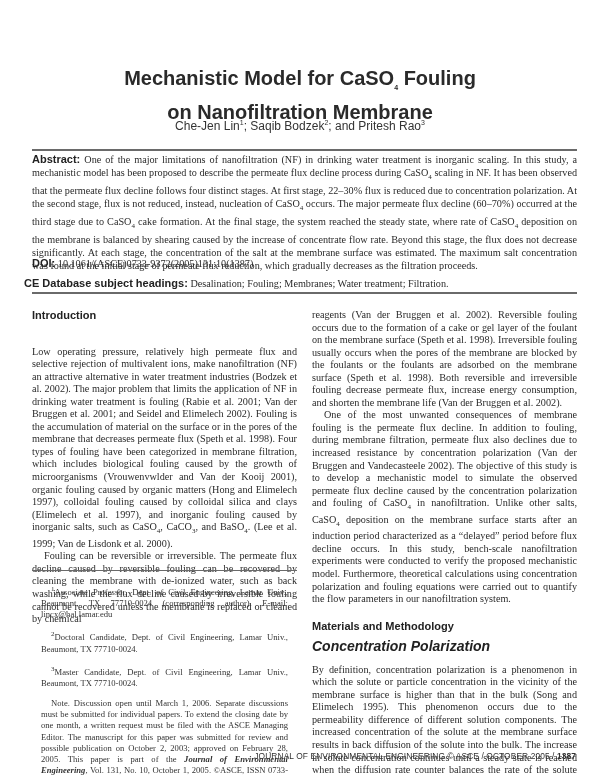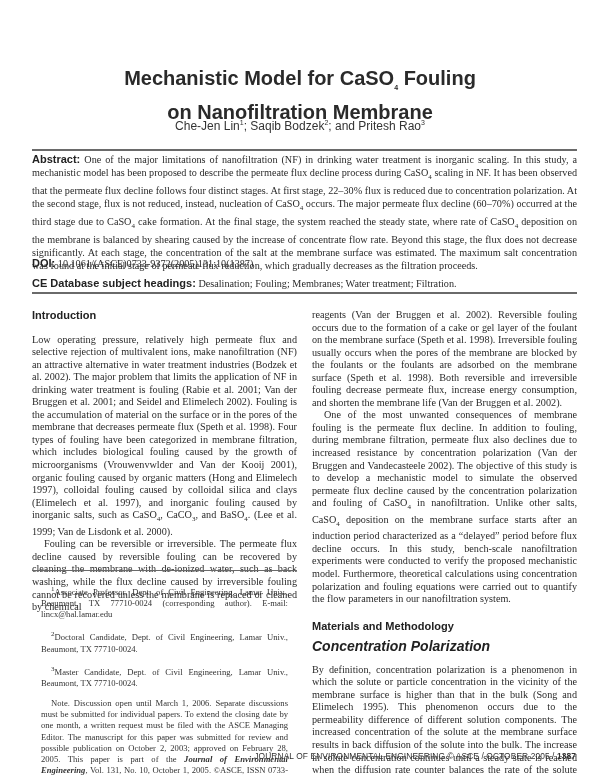--- a/index.html
+++ b/index.html
@@ -12,21 +12,21 @@
   .authors sup, .fn sup { font-size: 7px; }
 
   .rule { position: absolute; left: 32px; width: 545px; height: 2px; background: #6a6a6a; }
   .rule.thin { height: 1px; }
 
   .abstract { position: absolute; left: 32px; top: 153px; width: 545px;
     font-family: "Liberation Serif", serif; font-size: 10.2px; line-height: 13px; text-align: justify; color: #2a2a2a; }
   .lead { font-family: "Liberation Sans", sans-serif; font-weight: bold; font-size: 11px; color: #222; }
 
   .doi { position: absolute; left: 32px; top: 257px; font-family: "Liberation Serif", serif; font-size: 10.2px; color:#2a2a2a; }
-  .heads { position: absolute; left: 32px; top: 277px; font-family: "Liberation Serif", serif; font-size: 10.2px; color:#2a2a2a; }
+  .heads { position: absolute; left: 24px; top: 277px; font-family: "Liberation Serif", serif; font-size: 10.2px; color:#2a2a2a; }
 
   .col { position: absolute; width: 265px; font-family: "Liberation Serif", serif; font-size: 10.2px; line-height: 12.55px;
     text-align: justify; color: #2a2a2a; }
   .col p { margin: 0; text-indent: 12px; }
   .col p.noindent { text-indent: 0; }
   .sec { font-family: "Liberation Sans", sans-serif; font-weight: bold; font-size: 11px; color: #222; }
   .subsec { font-family: "Liberation Sans", sans-serif; font-weight: bold; font-style: italic; font-size: 14px; color: #222; }
 
   .fn { position: absolute; left: 32px; top: 575px; width: 265px; font-family: "Liberation Serif", serif;
     font-size: 8.6px; line-height: 11.2px; text-align: justify; color: #333; }
@@ -59,21 +59,21 @@
   <span class="lead">DOI:</span><span> 10.1061/(ASCE)0733-9372(2005)131:10(1387)</span>
 </div>
 
 <div class="heads">
   <span class="lead">CE Database subject headings:</span><span> Desalination; Fouling; Membranes; Water treatment; Filtration.</span>
 </div>
 
 <div class="rule" style="top:292px"></div>
 
 <div class="col" style="left:32px; top:309px;">
-  <div class="sec" style="margin-bottom:12px;">Introduction</div>
+  <div class="sec" style="margin-bottom:24px;">Introduction</div>
   <p class="noindent"><span>Low operating pressure, relatively high permeate flux and selective rejection of multivalent ions, make nanofiltration (NF) an attractive alternative in water treatment industries (Bodzek et al. 2002). The major problem that limits the application of NF in drinking water treatment is fouling (Rabie et al. 2001; Van der Bruggen et al. 2001; and Seidel and Elimelech 2002). Fouling is the accumulation of material on the surface or in the pores of the membrane that decreases permeate flux (Speth et al. 1998). Four types of fouling have been categorized in membrane filtration, which includes biological fouling caused by the growth of microorganisms (Vrouwenvwlder and Van der Kooij 2001), organic fouling caused by organic matters (Hong and Elimelech 1997), colloidal fouling caused by colloidal silica and clays (Elimelech et al. 1997), and inorganic fouling caused by inorganic salts, such as CaSO</span><sub>4</sub><span>, CaCO</span><sub>3</sub><span>, and BaSO</span><sub>4</sub><span>. (Lee et al. 1999; Van de Lisdonk et al. 2000).</span></p>
   <p>Fouling can be reversible or irreversible. The permeate flux decline caused by reversible fouling can be recovered by cleaning the membrane with de-ionized water, such as back washing, while the flux decline caused by irreversible fouling cannot be recovered unless the membrane is replaced or cleaned by chemical</p>
 </div>
 
 <div class="rule thin" style="top:570px; width:265px;"></div>
 
 <div class="fn">
   <p><sup>1</sup><span>Associate Professor, Dept. of Civil Engineering, Lamar Univ., Beaumont, TX 77710-0024 (corresponding author). E-mail: lincx@hal.lamar.edu</span></p>
   <p><sup>2</sup><span>Doctoral Candidate, Dept. of Civil Engineering, Lamar Univ., Beaumont, TX 77710-0024.</span></p>
   <p><sup>3</sup><span>Master Candidate, Dept. of Civil Engineering, Lamar Univ., Beaumont, TX 77710-0024.</span></p>

